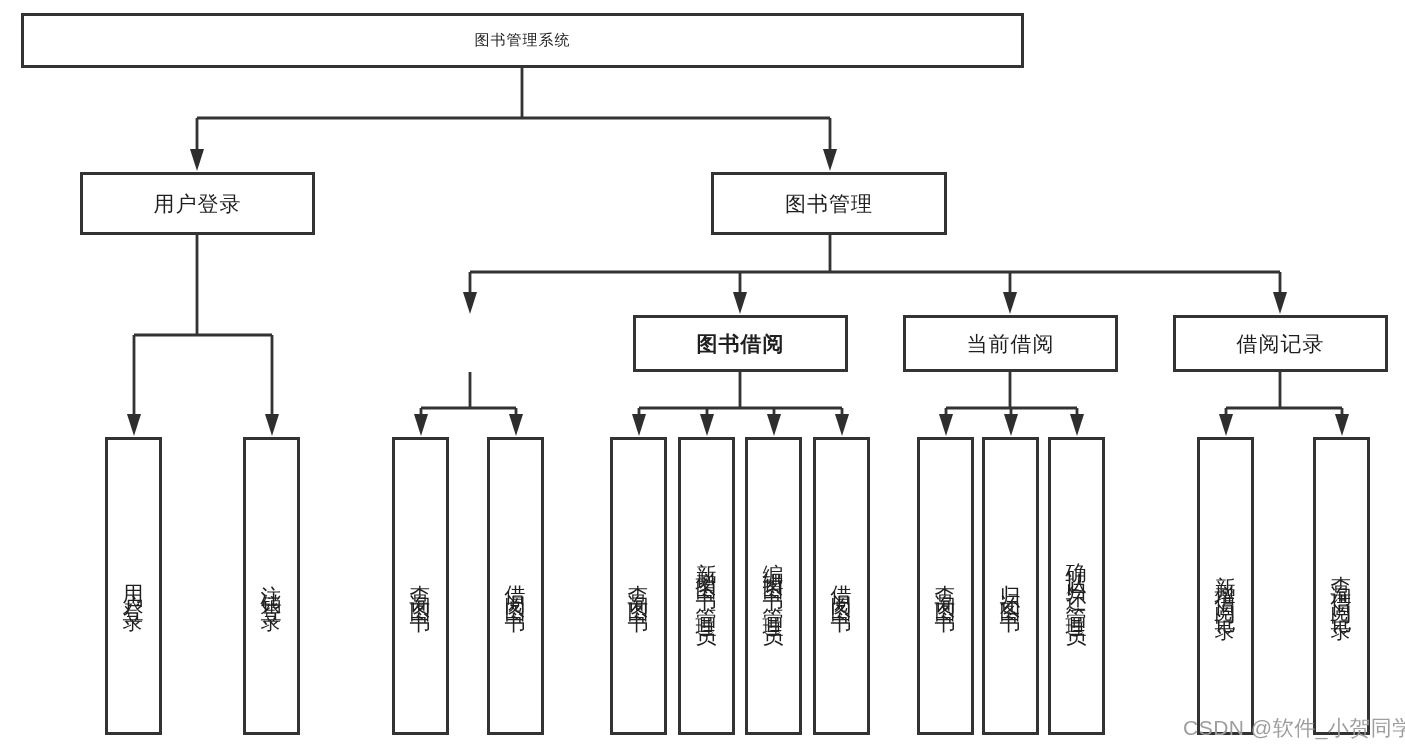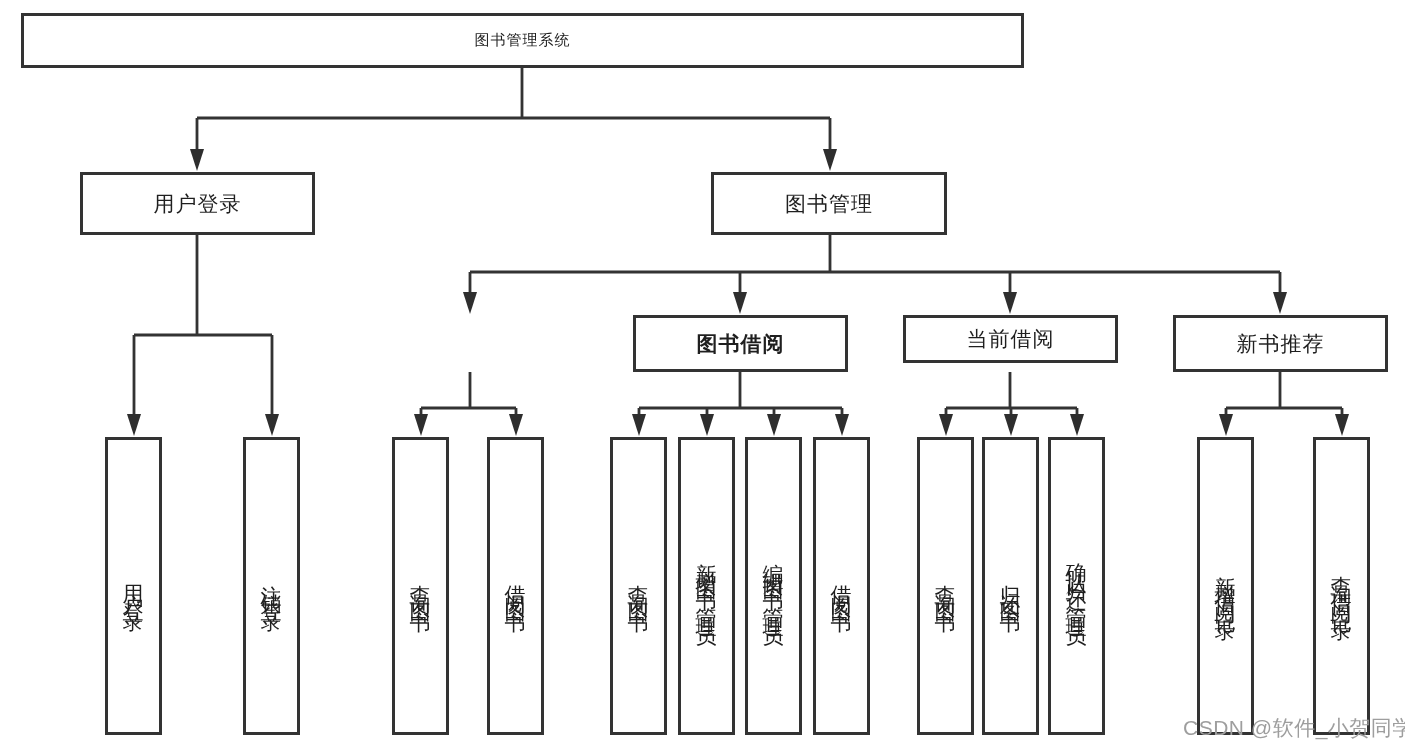--- a/index.html
+++ b/index.html
@@ -124,25 +124,25 @@
   <div class="node h" style="left:80px; top:172px; width:235px; height:63px;">
     <span>用户登录</span>
   </div>
   <div class="node h" style="left:711px; top:172px; width:236px; height:63px;align-items:center;">
     <span>图书管理</span>
   </div>
 
   <div class="node h" style="left:633px; top:315px; width:215px; height:57px;font-weight:bold;">
     <span>图书借阅</span>
   </div>
-  <div class="node h" style="left:903px; top:315px; width:215px; height:48px;">
+  <div class="node h" style="left:903px; top:315px; width:215px; height:57px;">
     <span>当前借阅</span>
   </div>
   <div class="node h" style="left:1173px; top:315px; width:215px; height:57px;">
-    <span>新书推荐</span>
+    <span>借阅记录</span>
   </div>
 
   <div class="node v" style="left:105px; top:437px; width:57px; height:298px;">
     <span>用户登录</span>
   </div>
   <div class="node v" style="left:243px; top:437px; width:57px; height:298px;">
     <span>注销登录</span>
   </div>
 
   <div class="node v" style="left:392px; top:437px; width:57px; height:298px;">

